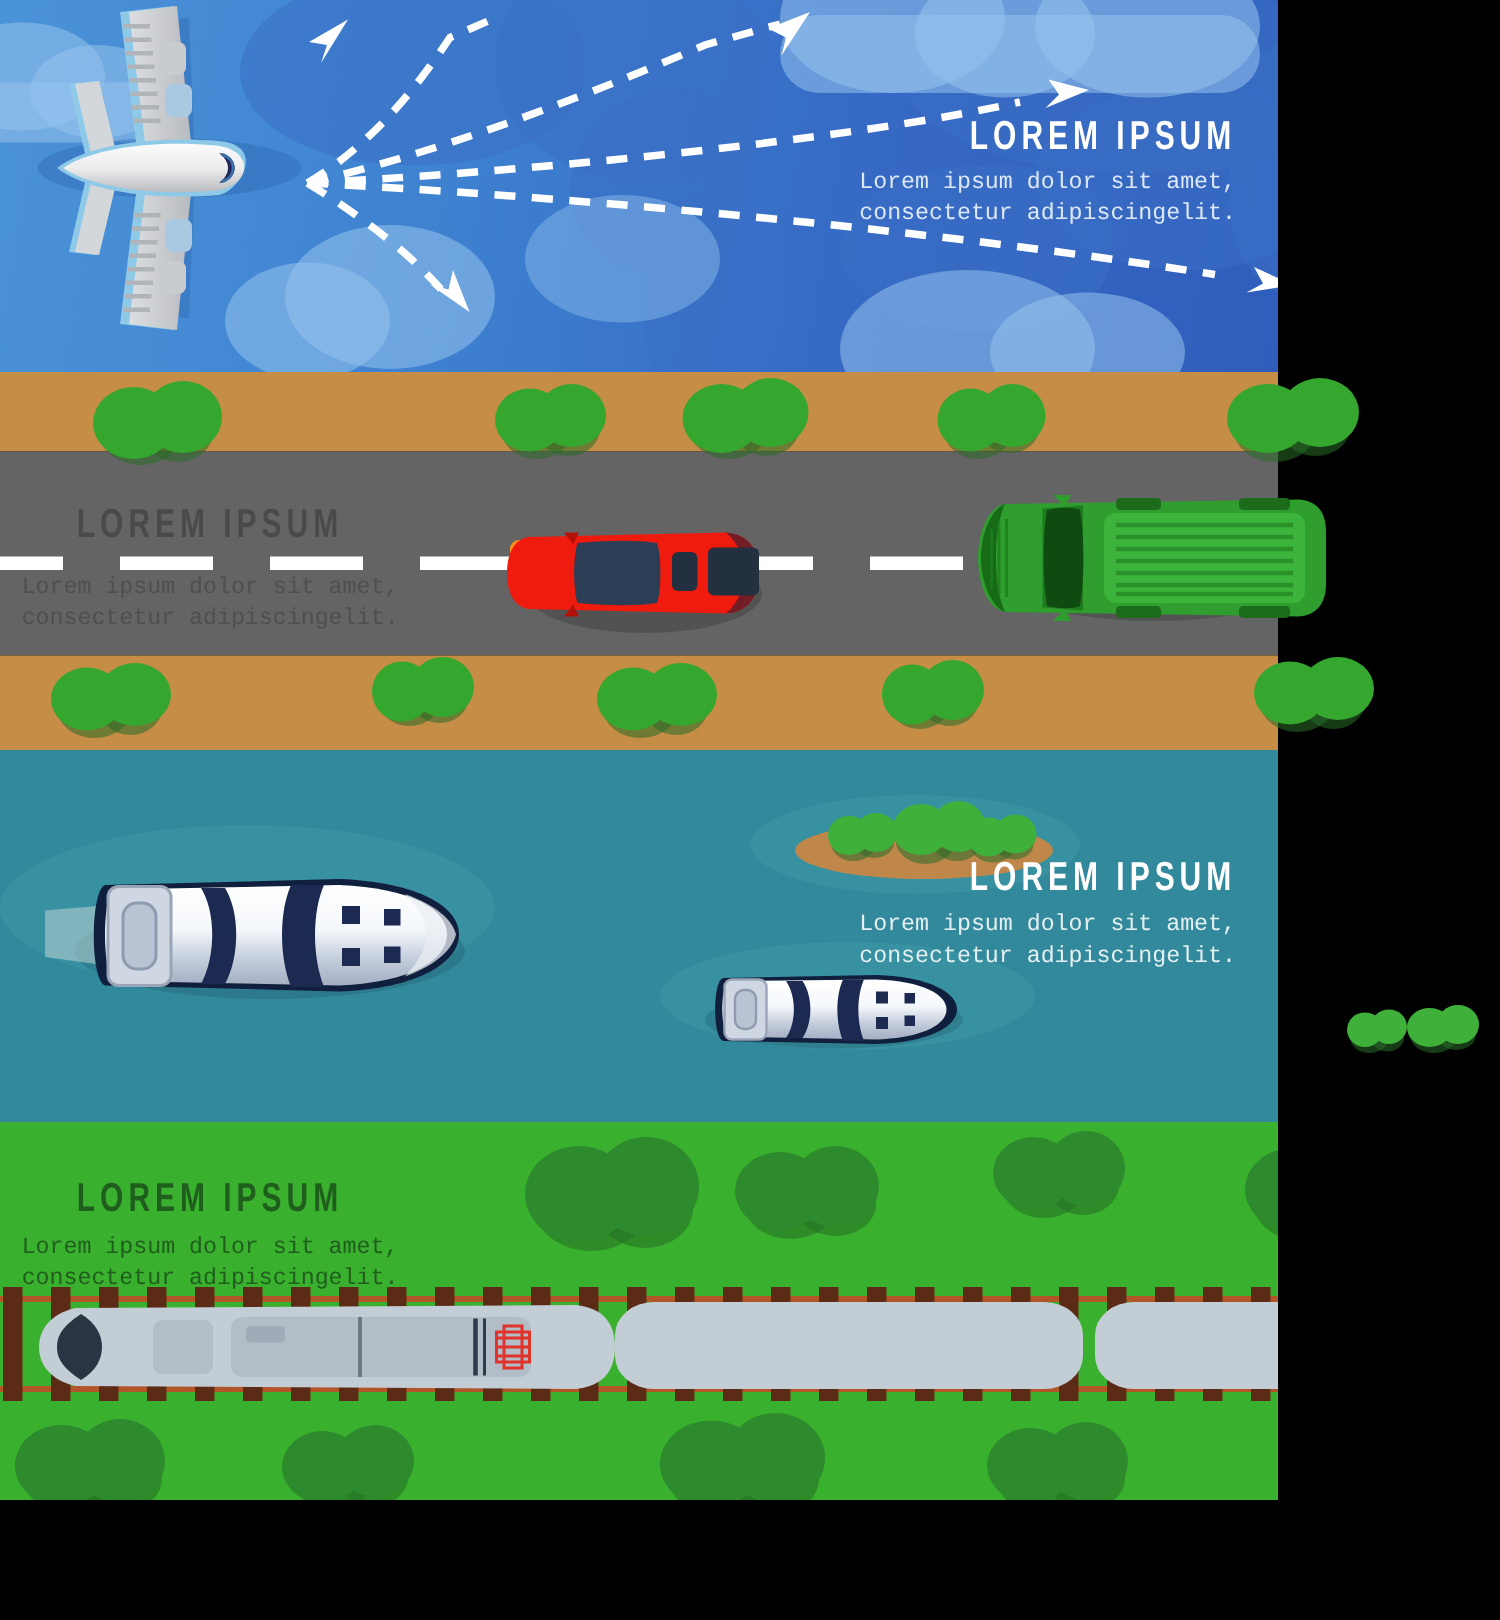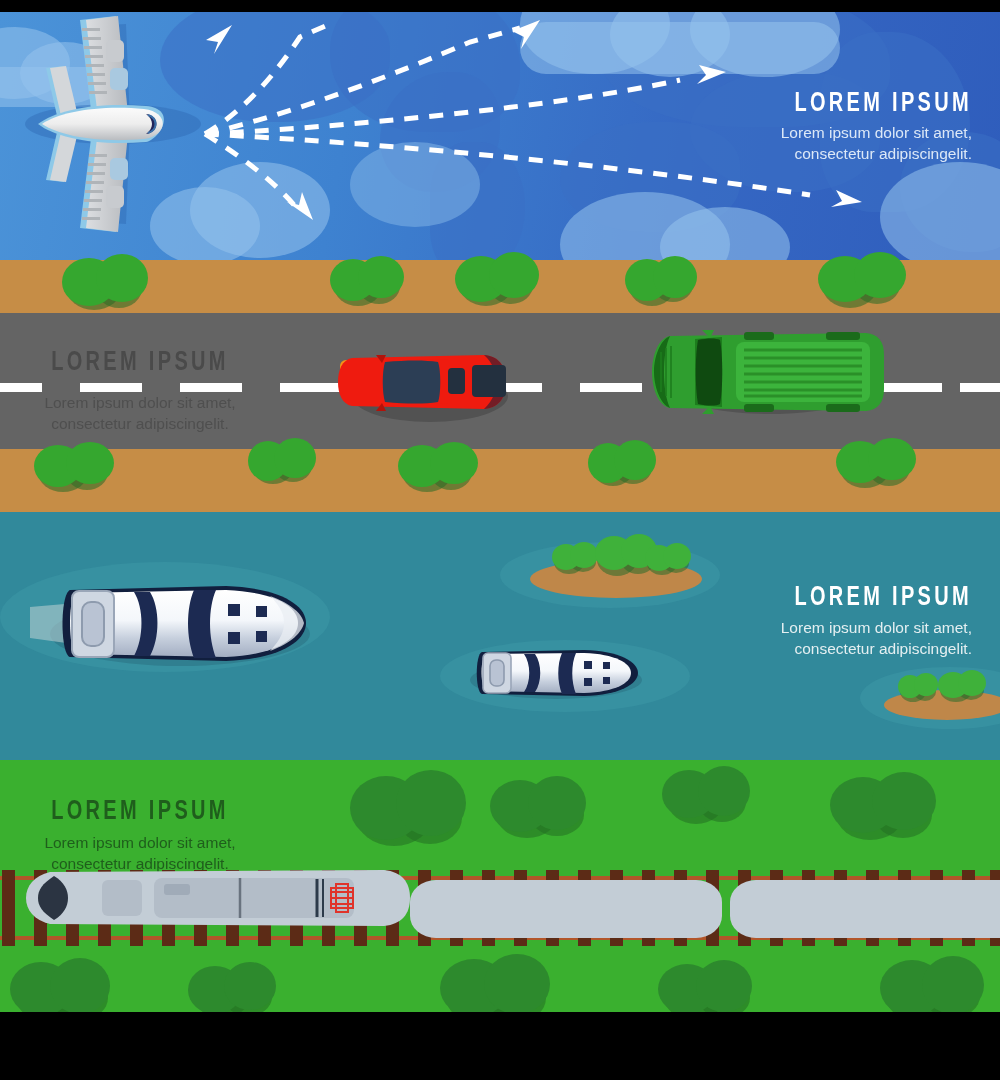--- a/index.html
+++ b/index.html
@@ -4,21 +4,21 @@
 <style>
   * { box-sizing: border-box; margin: 0; padding: 0; }
   html, body {
     width: 1000px; height: 1080px;
     background: #000;
     font-family: "Liberation Sans", sans-serif;
     overflow: hidden;
   }
   #page { position: relative; width: 1000px; height: 1080px; background:#000; }
 
-  .band { position: absolute; left: 0; width: 1000px; overflow: hidden; margin-top: 12px; }
+  .band { position: absolute; left: 0; width: 852px; overflow: hidden; }
 
   
   #sky { top: 0; height: 248px; background: linear-gradient(100deg,#4b93d8 0%,#3e82d0 35%,#3567c3 70%,#2f5dbc 100%); }
   .continent { position: absolute; background: #3a6fc4; opacity: .55; border-radius: 40% 55% 45% 60%; }
   .cloud { position: absolute; background: #7fb2e5; opacity: .55; border-radius: 50%; }
   .cloud.lt { background:#96c2ec; }
 
   .flight { position: absolute; left:0; top:0; width:1000px; height:248px; pointer-events:none; }
 
   
@@ -26,21 +26,21 @@
   .t-title {
     font-family: "Liberation Sans", sans-serif;
     font-weight: 700;
     font-size: 27px;
     letter-spacing: 4.5px;
     transform: scaleX(.74);
     white-space: nowrap;
     line-height: 1.05;
   }
   .t-body {
-    font-family: Liberation Sans, sans-serif;
+    font-family: Liberation Mono, monospace;
     font-size: 15.5px;
     line-height: 1.32;
     white-space: nowrap;
   }
   .al-r { text-align: right; }
   .al-r .t-title { transform-origin: right center; }
   .al-c .t-title { transform-origin: center center; }
 
   
   #sand1 { top: 248px; height: 53px; background: #c68d46; }

